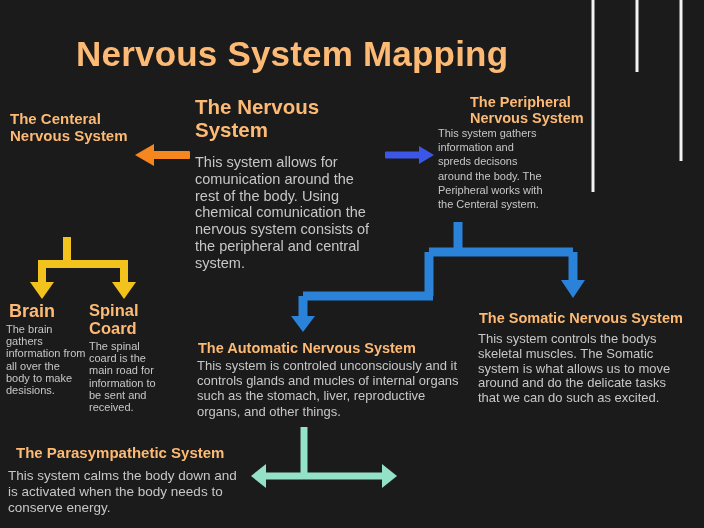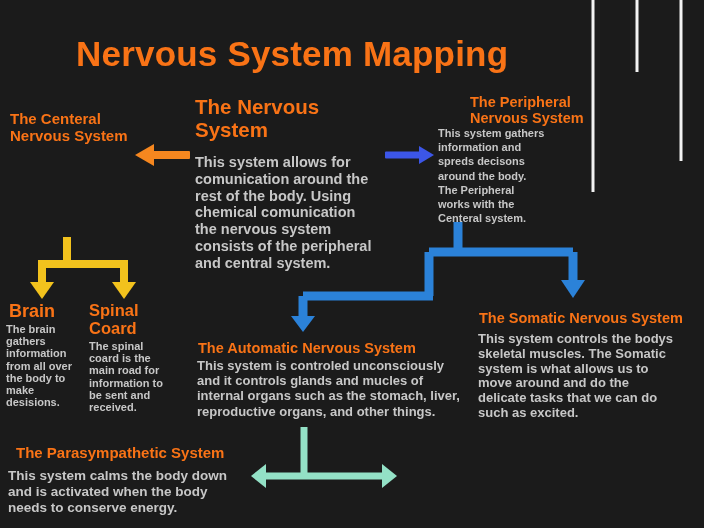--- a/index.html
+++ b/index.html
@@ -2,22 +2,22 @@
 <html><head>
 <meta charset="utf-8">
 <style>
   html,body{margin:0;padding:0;background:#1b1b1b;}
   .canvas{
     position:relative;width:704px;height:528px;background:#1b1b1b;
     overflow:hidden;font-family:"Liberation Sans",sans-serif;
   }
   .layer-svg{position:absolute;left:0;top:0;z-index:1;}
   .txt{position:absolute;z-index:2;}
-  .h{color:#f97316;font-weight:700;}
-  .p{color:#c7c7c7;font-weight:700;}
+  .h{color:#fdba74;font-weight:700;}
+  .p{color:#c7c7c7;font-weight:400;}
 
   .title{left:76px;top:35px;font-size:35px;letter-spacing:0.2px;line-height:38px;}
 
   .central-h{left:10px;top:110px;width:128px;font-size:15px;line-height:17px;}
   .central-p{left:10px;top:152px;width:142px;font-size:11px;line-height:13.8px;}
 
   .nervous-h{left:195px;top:96px;width:145px;font-size:20.5px;line-height:22.5px;}
   .nervous-p{left:195px;top:154px;width:184px;font-size:14.5px;line-height:16.8px;}
 
   .peripheral-h{left:438px;top:94px;width:122px;font-size:14.5px;line-height:16px;margin-left:32px;}

